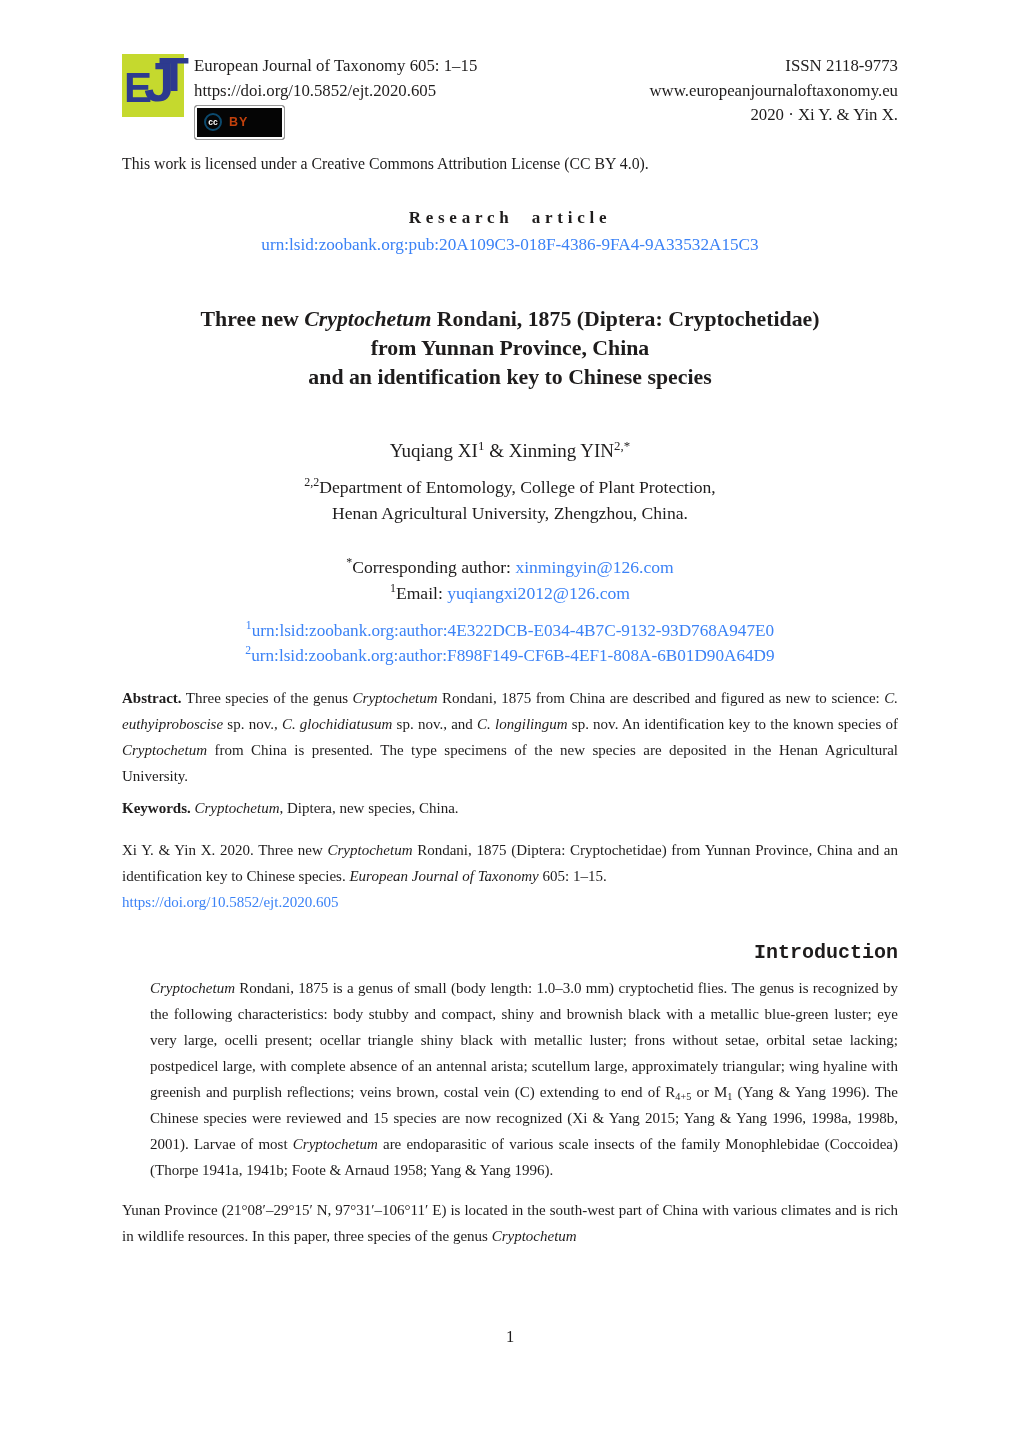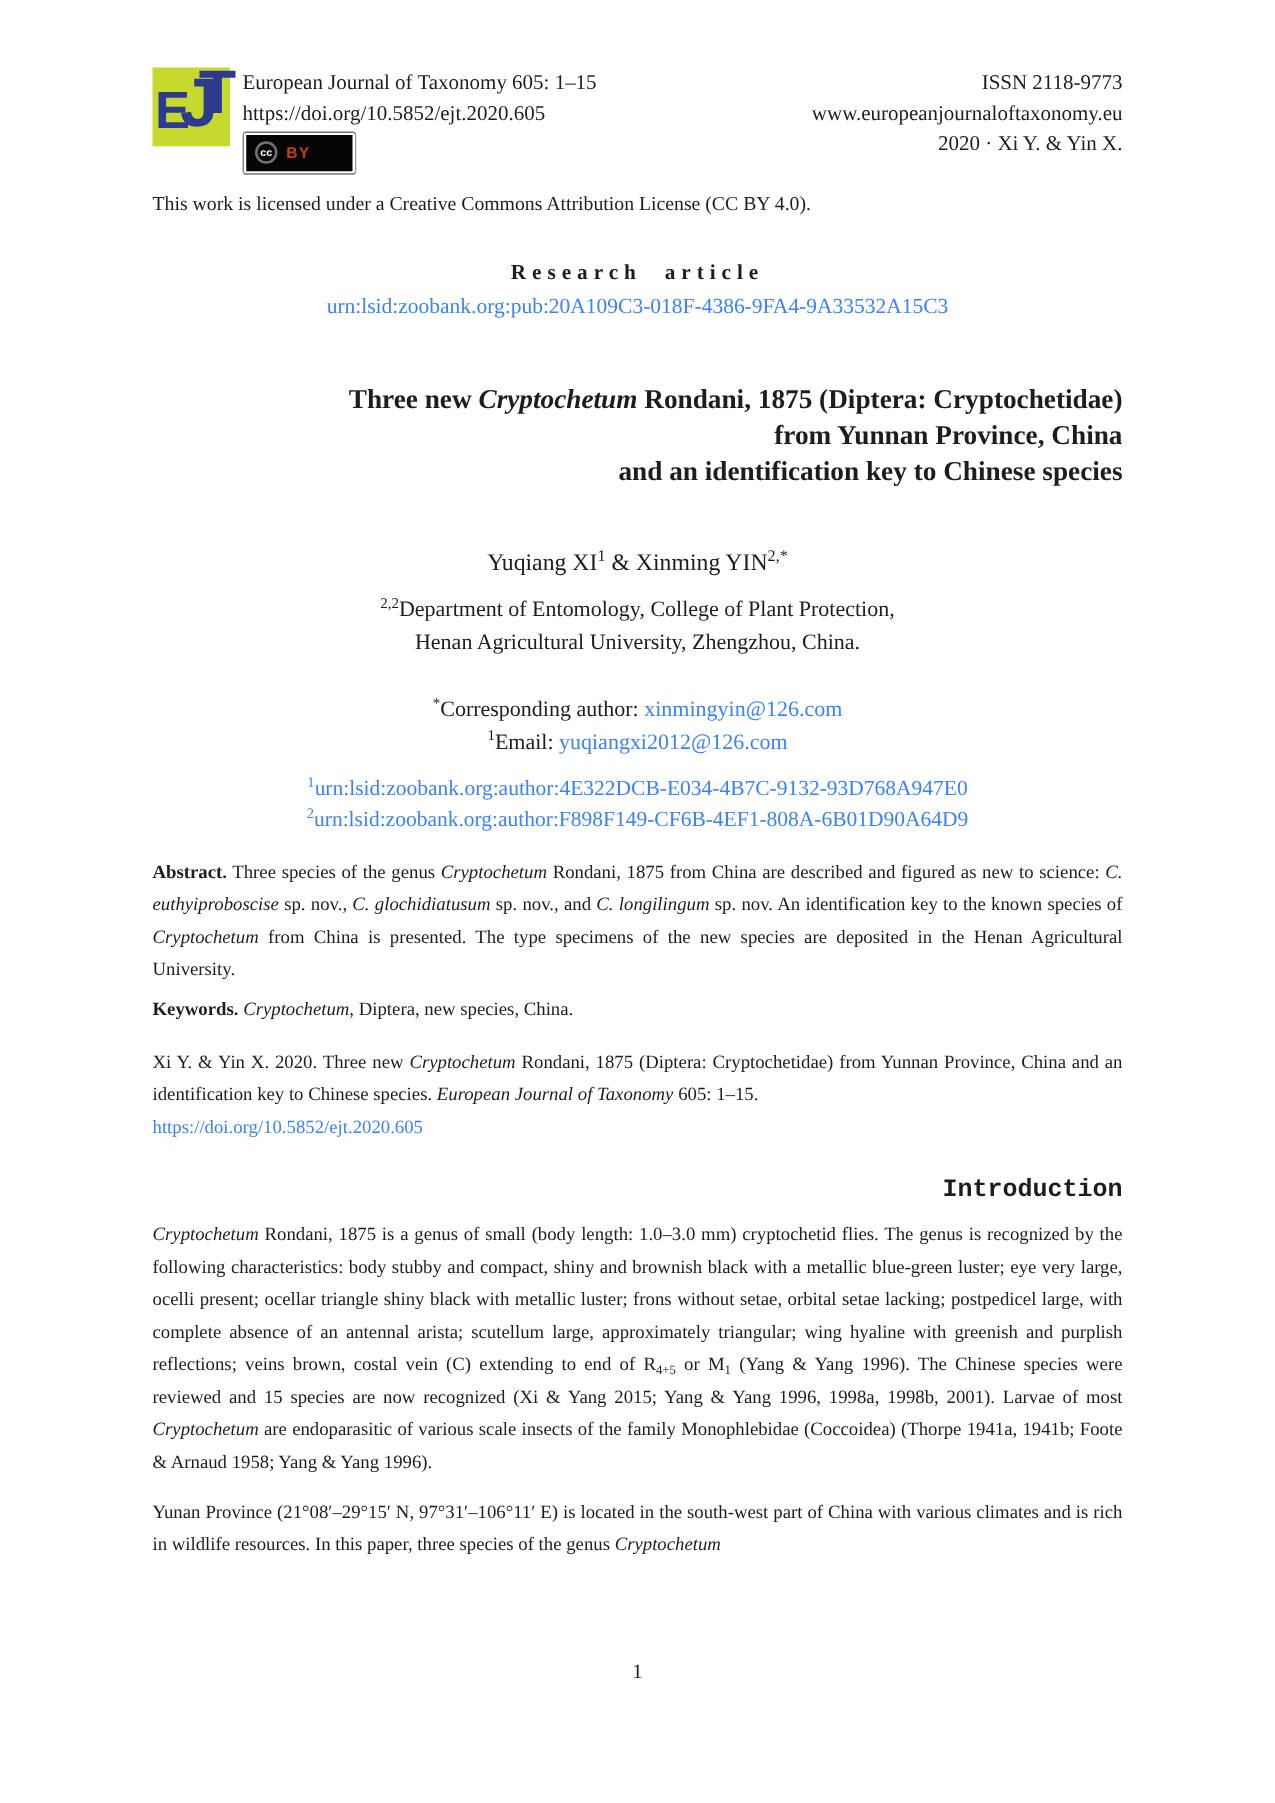--- a/index.html
+++ b/index.html
@@ -19,43 +19,43 @@
   .logo .lT{left:37px;top:-4px;font-size:49px;}
   .hdr-text{font-size:16.8px;line-height:24.5px;}
   .hdr-right{font-size:16.8px;line-height:24.5px;text-align:right;}
   .cc-badge{
     display:inline-flex;align-items:center;gap:7px;background:#050505;
     box-shadow:inset 0 0 0 2px #ffffff;border:1px solid #9a9a9a;border-radius:3px;
     padding:4px 36px 4px 9px;margin-top:2px;
   }
   .cc-circle{
     display:inline-flex;align-items:center;justify-content:center;flex:none;
-    width:14px;height:14px;border:2px solid #737373;border-radius:50%;
+    width:14px;height:14px;border:2px solid #0c4a6e;border-radius:50%;
     color:#ffffff;font-family:"Liberation Sans",sans-serif;font-size:8.5px;font-weight:bold;
   }
   .cc-by{color:#c2410c;font-family:"Liberation Sans",sans-serif;font-size:12.5px;font-weight:bold;letter-spacing:1px;}
   .license{font-size:15.8px;margin-top:15px;}
   
   .kind{margin-top:35px;text-align:center;font-weight:bold;font-size:17px;letter-spacing:0.28em;word-spacing:0.55em;}
   .pub-lsid{margin-top:7px;text-align:center;font-size:17.2px;}
   
-  .title{margin:50px 0 0;text-align:right;font-size:21.8px;line-height:29px;font-weight:bold;}
+  .title{margin:50px 0 0;text-align:center;font-size:21.8px;line-height:29px;font-weight:bold;}
   .title .tline{display:block;}
   .authors{margin-top:46px;text-align:center;font-size:19px;line-height:26px;}
   .affil{text-align:center;font-size:17.6px;line-height:26.5px;}
   .affil-first{margin-top:10px;}
   .contact{text-align:center;font-size:17.6px;line-height:26px;}
   .contact-first{margin-top:27px;}
   .lsids{margin-top:12px;}
   .lsid{text-align:center;font-size:17.2px;line-height:25.5px;}
   
   .para{font-size:15px;line-height:26px;text-align:justify;margin:16px 0 0;}
   .para-keywords{margin-top:6px;}
   .para-citation{margin-top:16px;}
-  .para-intro{margin-top:10px;}
+  .para-intro{margin-top:10px;margin-left:28px;}
   .para-intro2{margin-top:14px;}
   h2.section{font-size:20px;line-height:24px;margin:26px 0 0;font-weight:bold;font-family:Liberation Mono, monospace;text-align:right;}
   sup{font-size:68%;line-height:0;}
   sub{font-size:68%;line-height:0;vertical-align:-0.28em;}
   .pageno{position:absolute;left:0;right:0;bottom:95px;text-align:center;font-size:16.5px;}
 </style>
 </head>
 <body>
 
 <div class="page">

